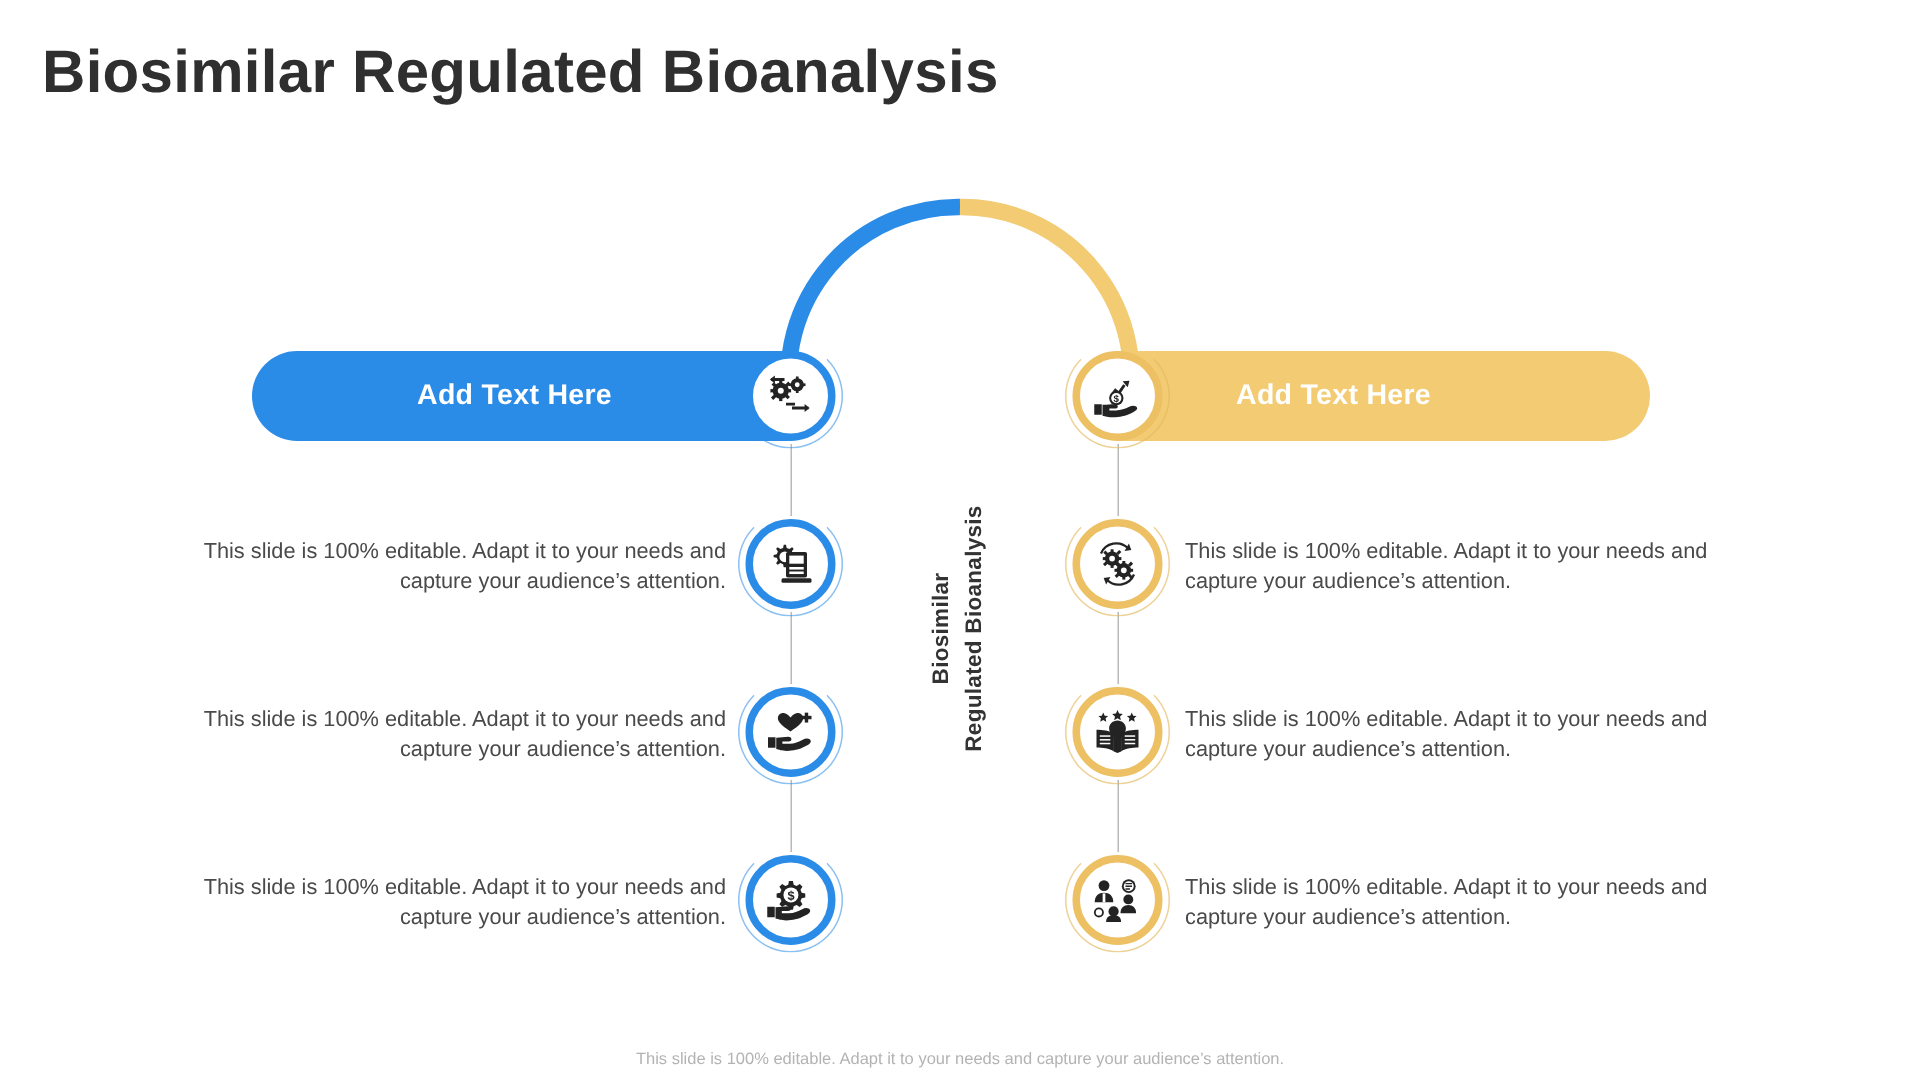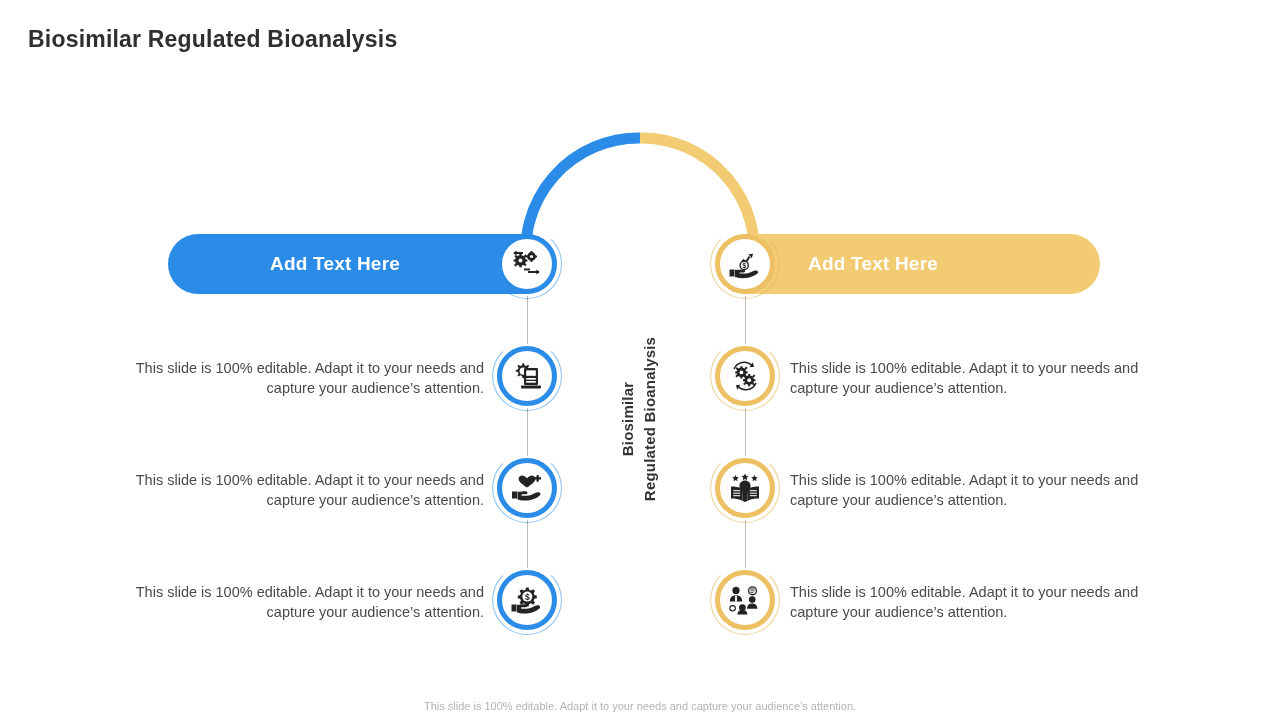--- a/index.html
+++ b/index.html
@@ -14,21 +14,21 @@
     overflow: hidden;
     font-family: "Liberation Sans", sans-serif;
     -webkit-font-smoothing: antialiased;
   }
 
   
   .slide-title {
     position: absolute;
     left: 28px;
     top: 26px;
-    font-size: 23px;
+    font-size: 40px;
     font-weight: bold;
     color: #2f2f2f;
     letter-spacing: 0.2px;
     white-space: nowrap;
   }
 
   
   .arc-wrap {
     position: absolute;
     left: 505px;
@@ -61,20 +61,21 @@
     width: 382px;
     background: #f2cb72;
     justify-content: flex-start;
     padding-left: 90px;
   }
   .bar-label {
     color: #ffffff;
     font-size: 19px;
     font-weight: bold;
     letter-spacing: 0.2px;
+    margin-left: 16px;
   }
 
   
   .badge {
     position: absolute;
     width: 60px;
     height: 60px;
   }
   .badge .outer-ring {
     position: absolute;

